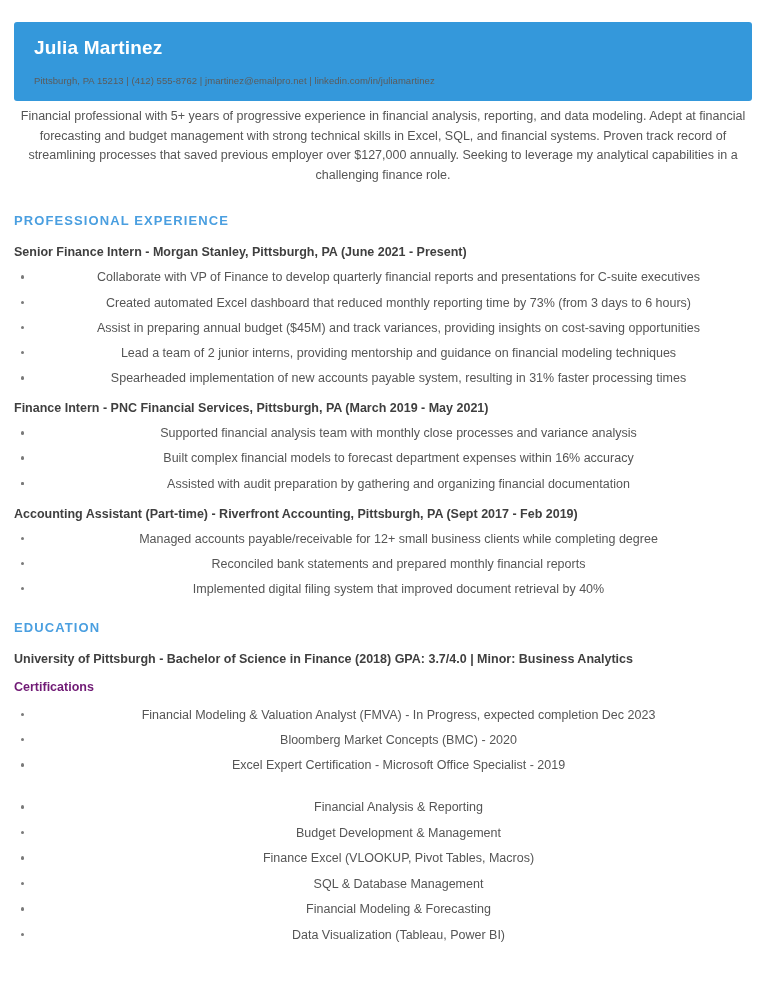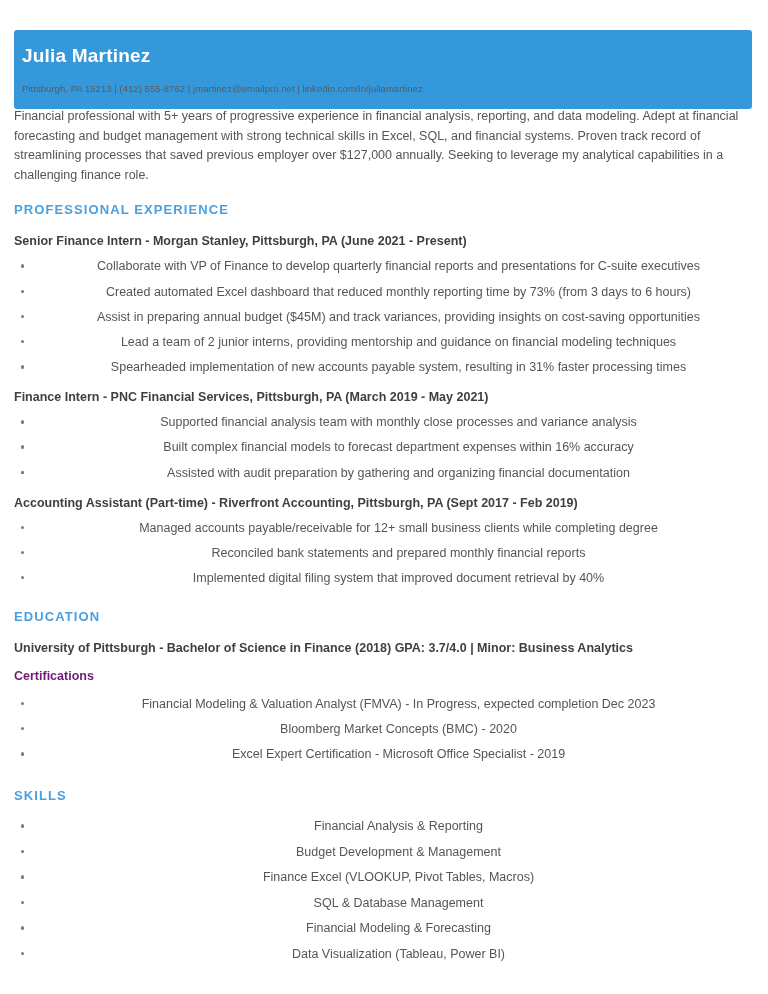--- a/index.html
+++ b/index.html
@@ -17,26 +17,26 @@
     width: 768px;
     height: 994px;
     background: #ffffff;
     overflow: hidden;
   }
 
   
   .header-banner {
     position: absolute;
     left: 14px;
-    top: 30px;
+    top: 22px;
     width: 738px;
     height: 79px;
     background: #3498db;
     border-radius: 3px;
-    padding: 14px 18px 0 8px;
+    padding: 14px 18px 0 20px;
   }
 
   .candidate-name {
     font-size: 19px;
     font-weight: bold;
     color: #ffffff;
     letter-spacing: 0.2px;
     line-height: 24px;
   }
 
@@ -54,24 +54,25 @@
     left: 14px;
     top: 107px;
     width: 740px;
   }
 
   .summary {
     font-size: 12.5px;
     line-height: 19.6px;
     color: #555555;
     width: 738px;
+    text-align: center;
   }
 
   .section {
-    margin-top: 17px;
+    margin-top: 28px;
   }
 
   .section-heading {
     font-size: 13px;
     font-weight: bold;
     color: #4a9fe0;
     letter-spacing: 1.1px;
     margin-bottom: 16px;
   }
 
@@ -231,21 +232,20 @@
           <span>Bloomberg Market Concepts (BMC) - 2020</span>
         </li>
         <li>
           <span class="bullet-dot"></span>
           <span>Excel Expert Certification - Microsoft Office Specialist - 2019</span>
         </li>
       </ul>
     </div>
 
     <div class="section skills">
-      <div class="section-heading">SKILLS</div>
       <ul class="bullets">
         <li>
           <span class="bullet-dot"></span>
           <span>Financial Analysis &amp; Reporting</span>
         </li>
         <li>
           <span class="bullet-dot"></span>
           <span>Budget Development &amp; Management</span>
         </li>
         <li>

